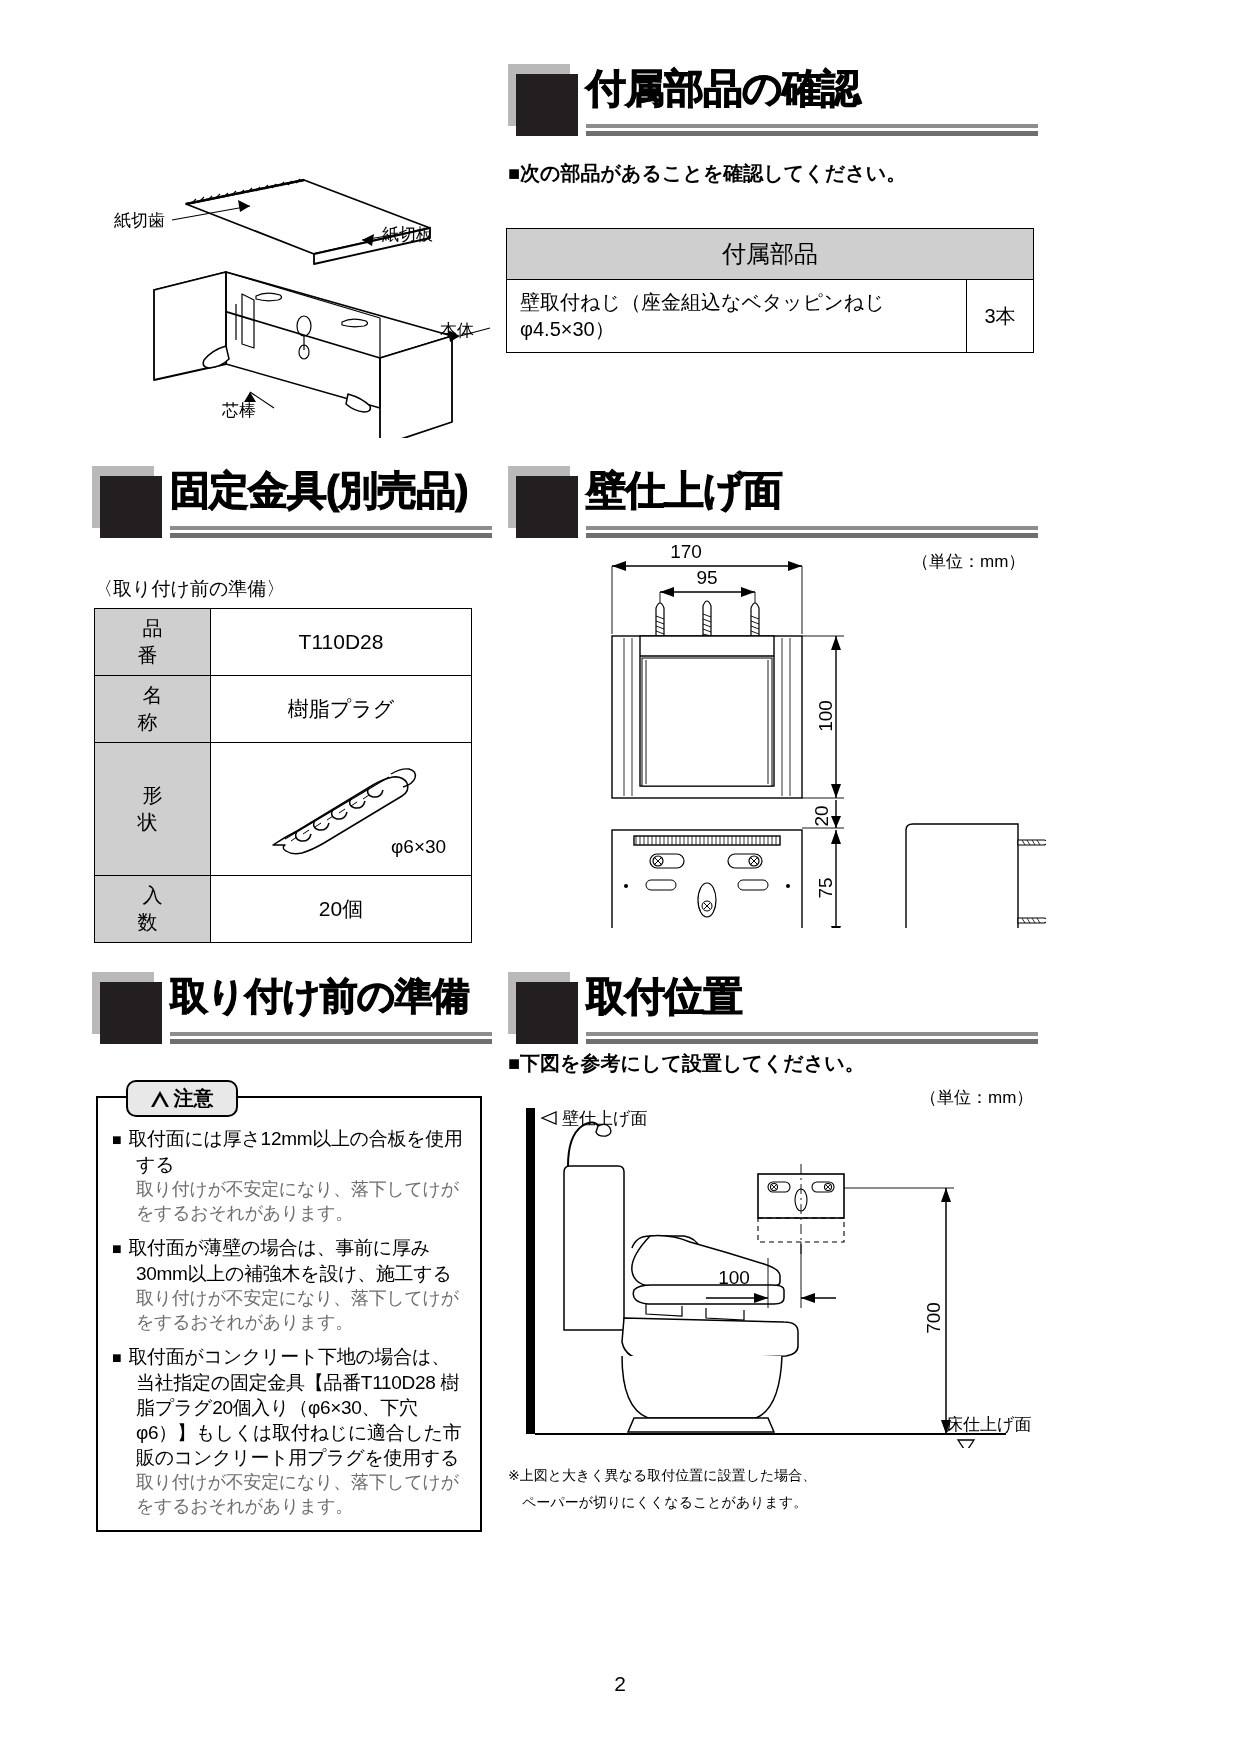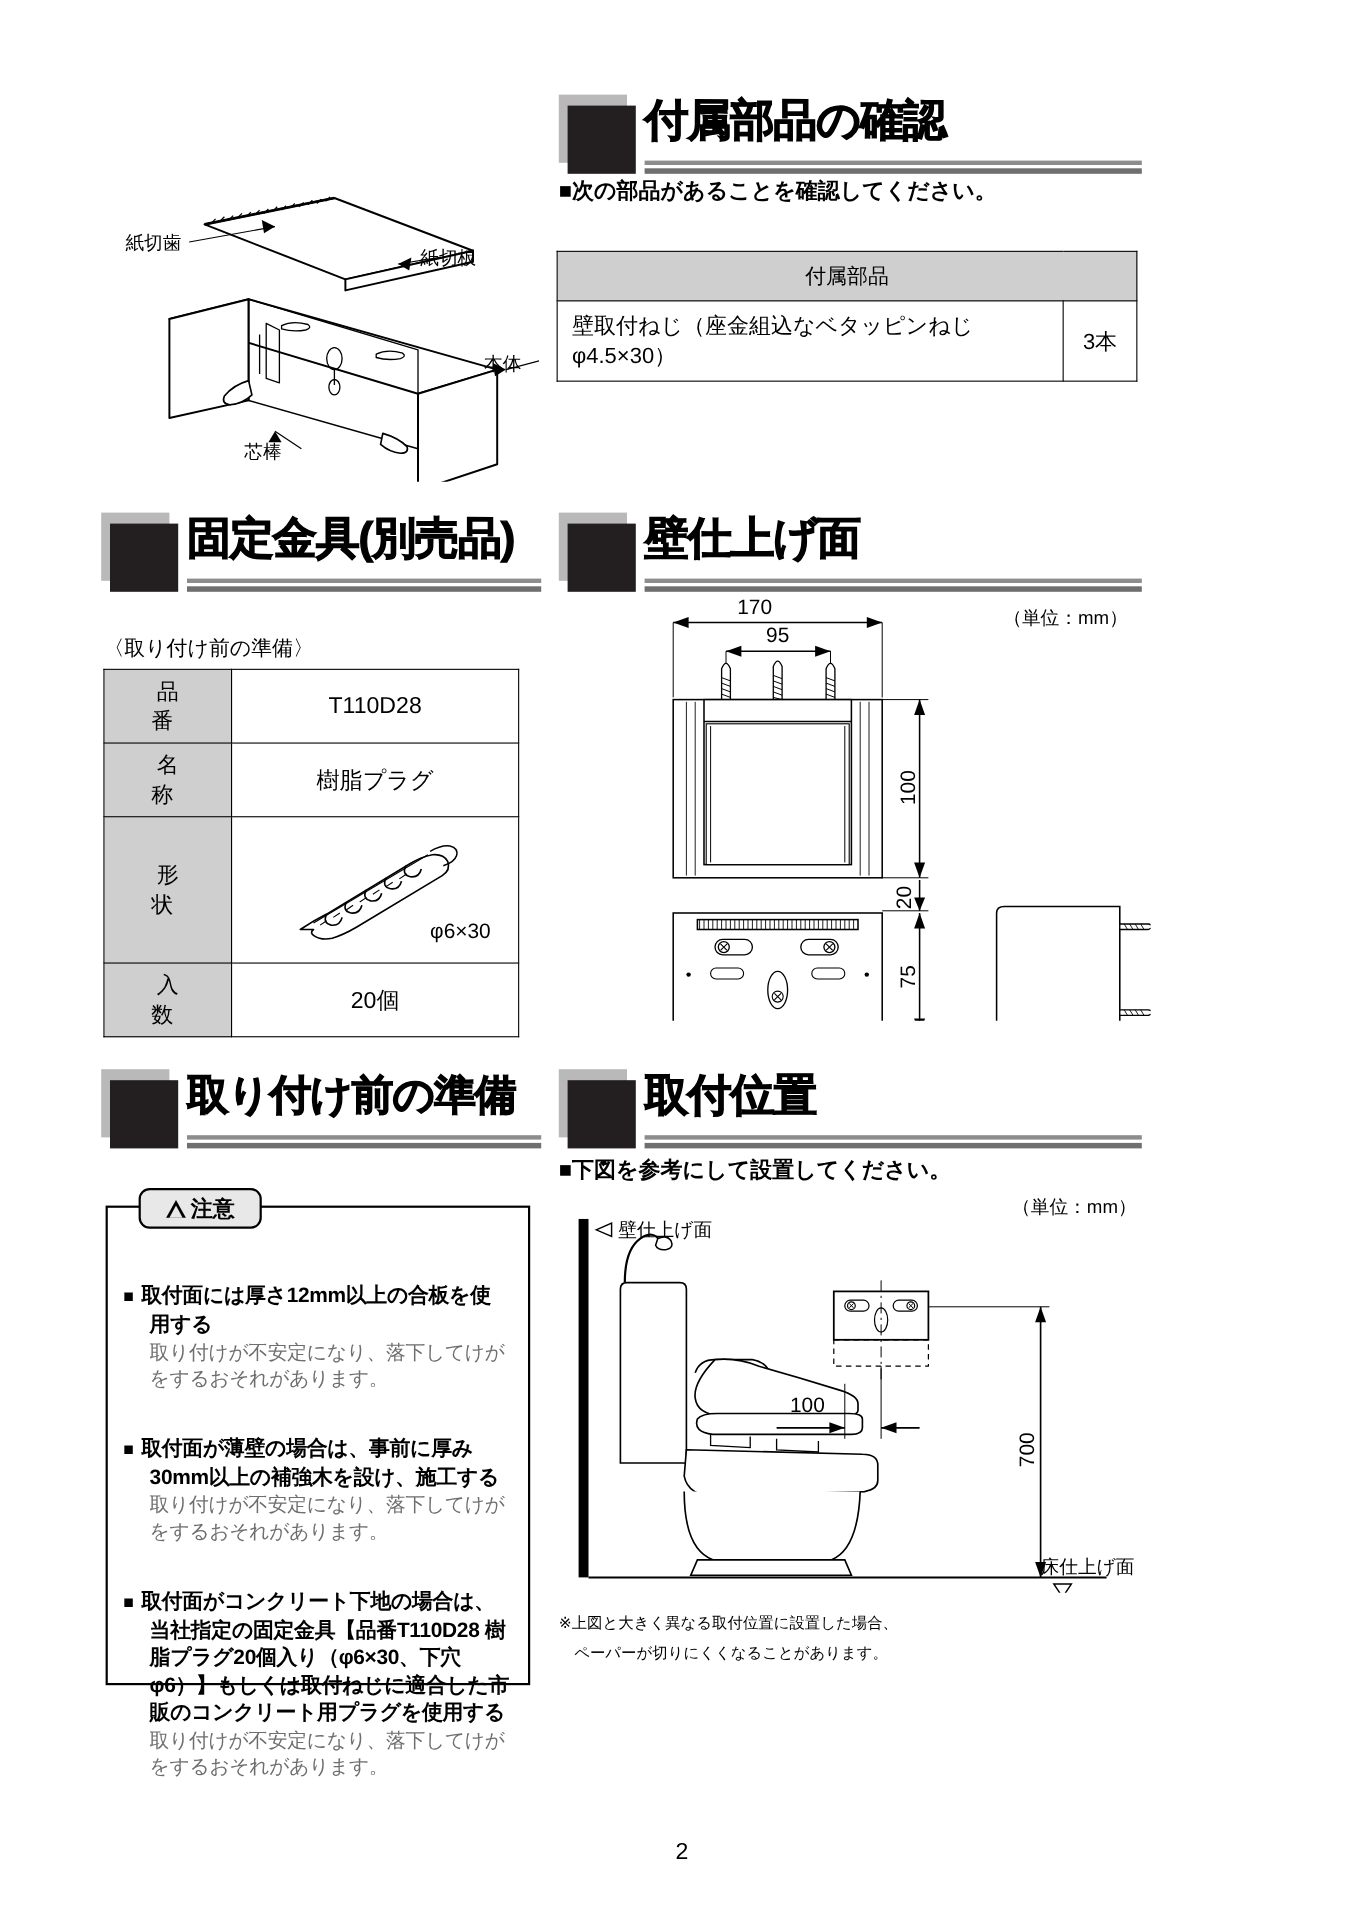--- a/index.html
+++ b/index.html
@@ -37,21 +37,21 @@
   .bullet-line{
     font-size:20px;font-weight:bold;white-space:nowrap;
   }
 
   .unit-note{font-size:17px;}
 
   
   table.tbl{border-collapse:collapse;}
   table.tbl td{
     border:1.5px solid #000;
-    font-size:19px;
+    font-size:24px;
     padding:6px 8px;
     vertical-align:middle;
   }
   .th-gray{background:#cfcfcf;text-align:center;font-size:20px;}
 
   
   #parts-table{position:absolute;left:506px;top:228px;width:528px;}
   #parts-table td{padding:9px 10px;}
   #parts-table .hdr{height:30px;}
   #parts-table .body-row td{height:36px;font-size:20px;}
@@ -79,24 +79,23 @@
   .warn-tri{display:inline-block;width:0;height:0;
     border-left:9px solid transparent;border-right:9px solid transparent;
     border-bottom:16px solid transparent;position:relative;}
   .warn-tri::before{content:"";position:absolute;left:-9px;top:0;
     width:0;height:0;border-left:9px solid transparent;border-right:9px solid transparent;border-bottom:16px solid #000;}
   .warn-tri::after{content:"";position:absolute;left:-6px;top:5px;
     width:0;height:0;border-left:6px solid transparent;border-right:6px solid transparent;border-bottom:11px solid #e8e8e8;}
 
   .warn-item{margin:0 0 4px 0;}
   .warn-title{
-    font-size:19px;font-weight:bold;line-height:25px;
+    font-size:19px;font-weight:normal;line-height:25px;
     padding-left:24px;text-indent:-24px;
     letter-spacing:-0.3px;
-    margin-top:40px;
   }
   .warn-title .bsq{font-size:16px;margin-right:7px;}
   .warn-sub{
     font-size:18px;color:#6e6e6e;line-height:24px;
     padding-left:24px;letter-spacing:-0.3px;
   }
 
   
   svg{display:block;}
   .dim-txt{font-family:"Liberation Sans",sans-serif;font-size:19px;fill:#000;}
@@ -163,21 +162,21 @@
         <polygon points="352,168 340,162 342,174" fill="#000" stroke="none"></polygon>
         <polygon points="142,224 148,234 136,234" fill="#000" stroke="none"></polygon>
       </g>
       <text class="lbl-txt" x="6" y="58">紙切歯</text>
       <text class="lbl-txt" x="274" y="72">紙切板</text>
       <text class="lbl-txt" x="332" y="168">本体</text>
       <text class="lbl-txt" x="114" y="248">芯棒</text>
     </svg>
   </div>
 
-  <div class="sec" style="left:508px;top:82px;width:530px;">
+  <div class="sec" style="left:508px;top:60px;width:530px;">
     <div class="sec-head">
       <div class="sq-gray"></div>
       <div class="sq-shadow"></div>
       <div class="sec-title">付属部品の確認</div>
       <div class="rule-wrap">
         <div class="rule1"></div>
           <div class="rule2"></div>
       </div>
     </div>
   </div>

